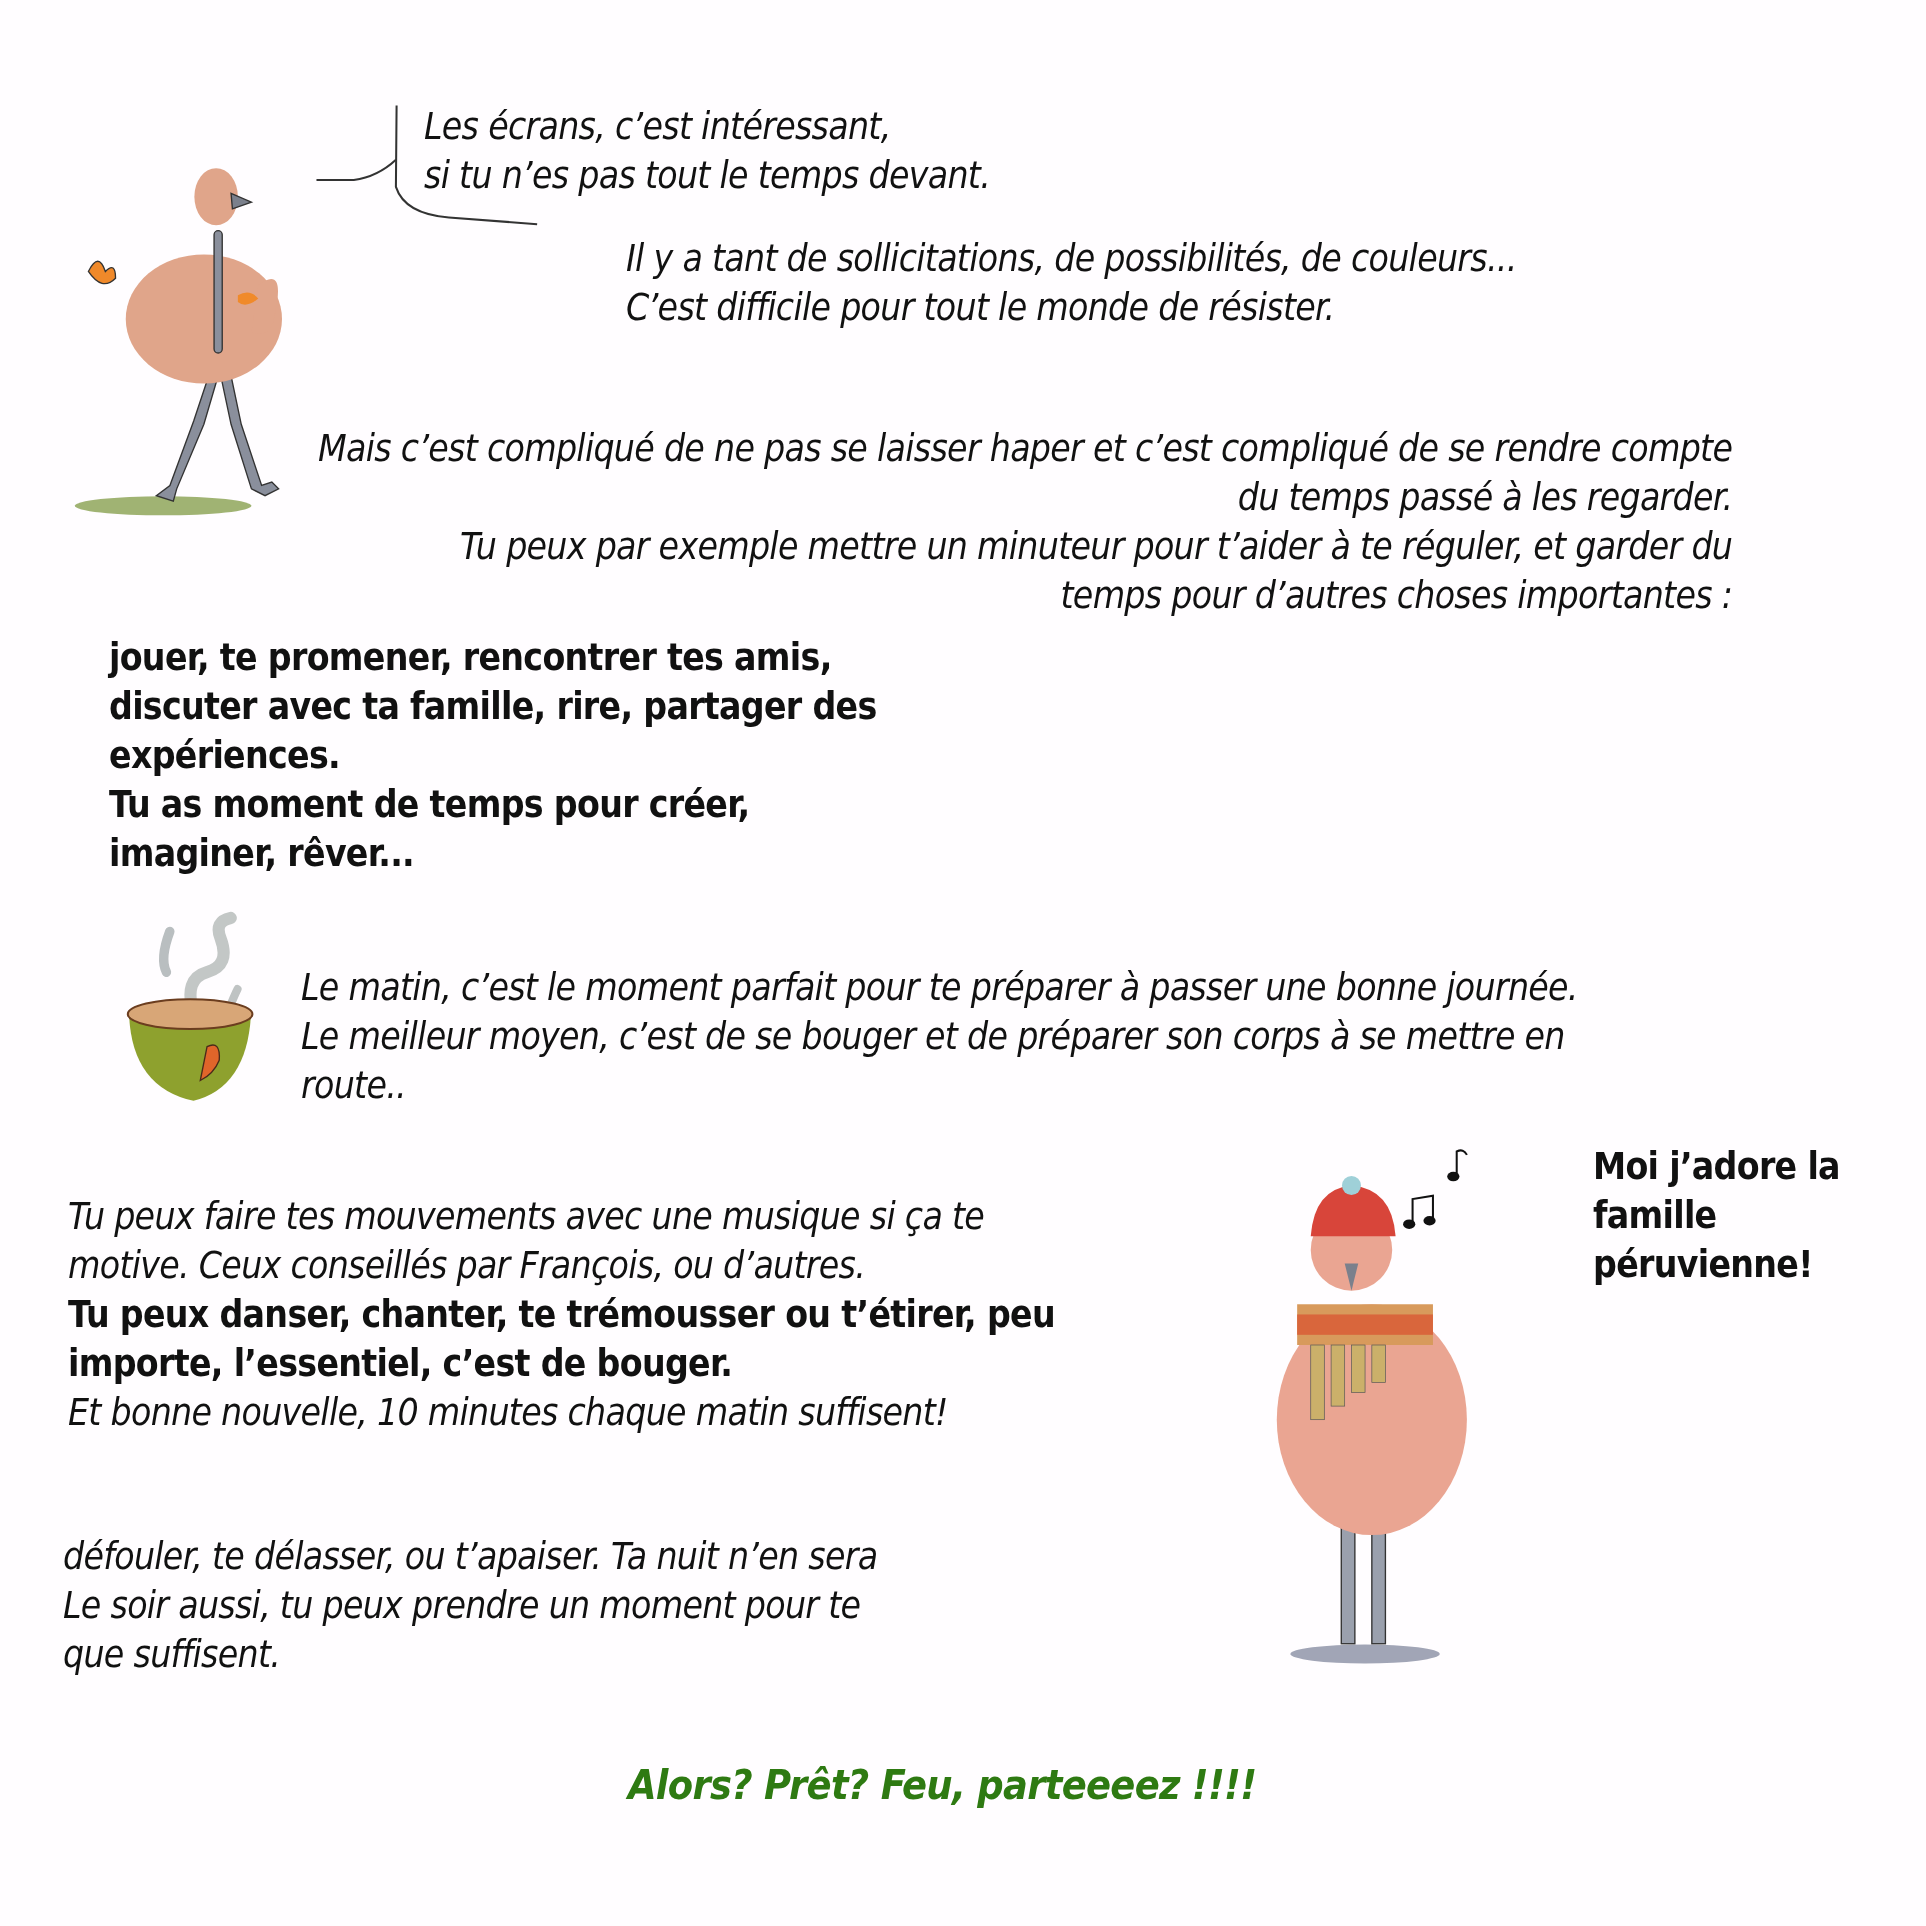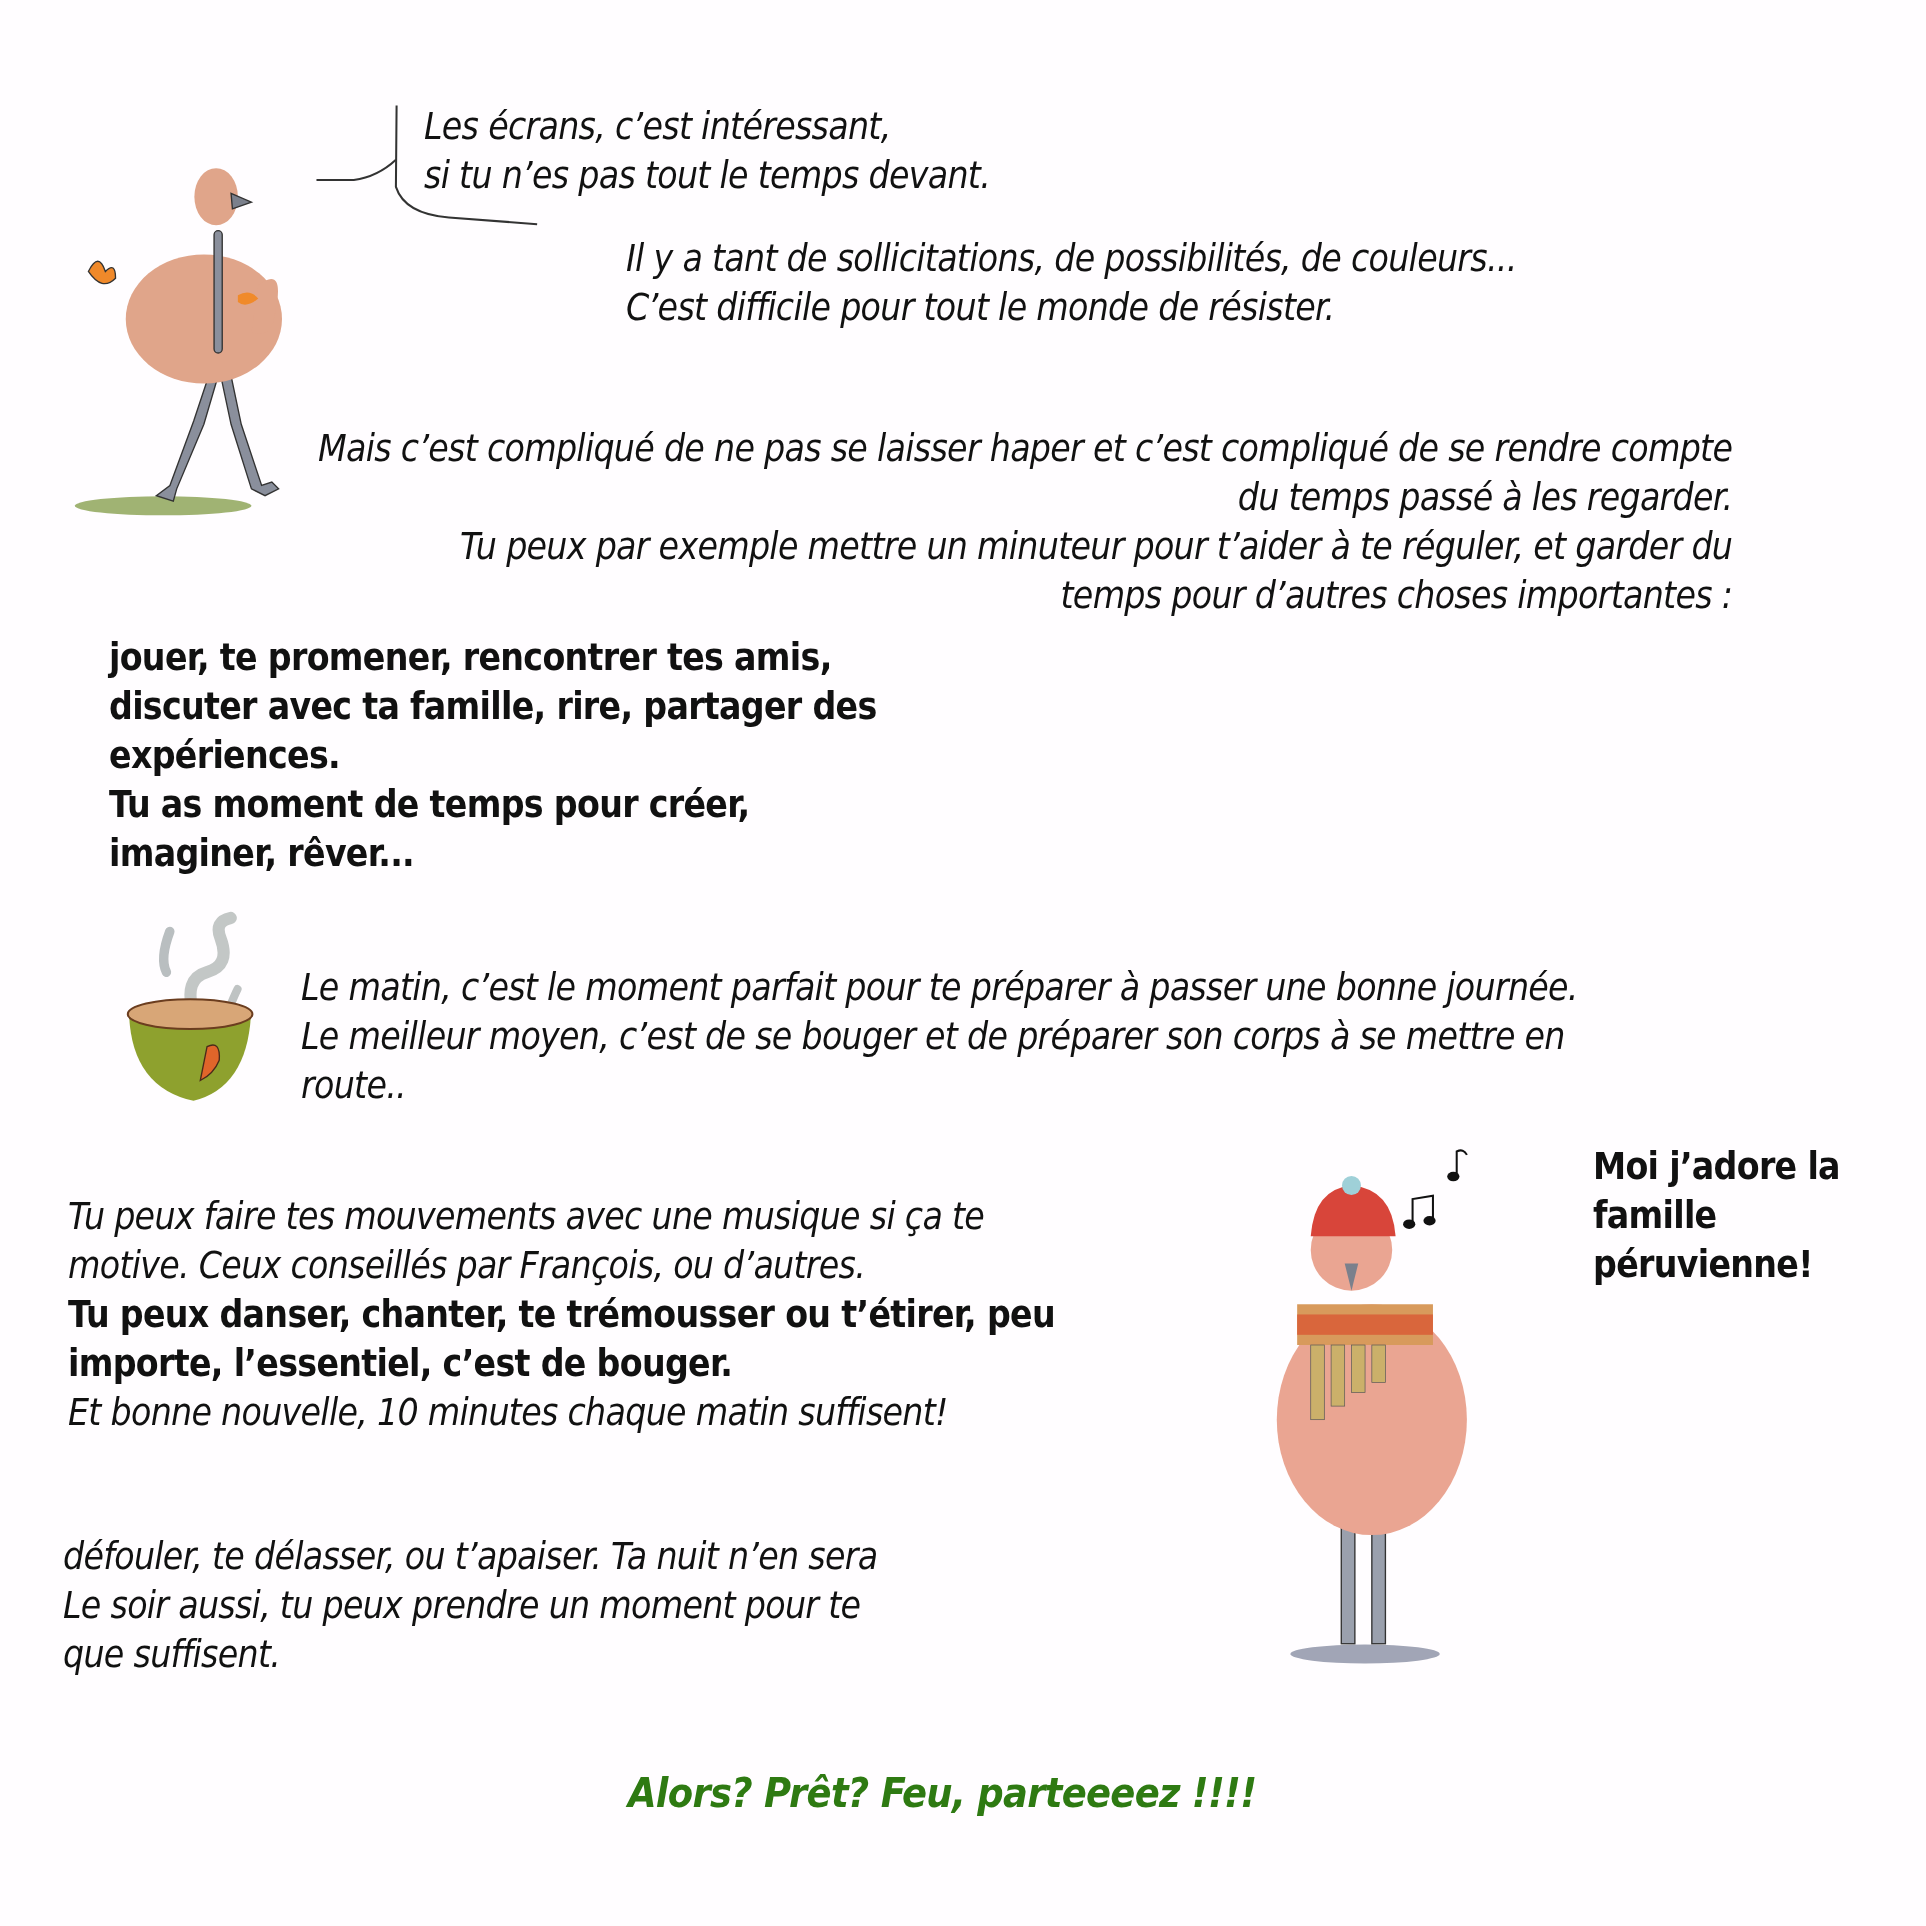--- a/index.html
+++ b/index.html
@@ -2,21 +2,21 @@
 <html style="font-size:11px"><head>
 <meta charset="utf-8">
 <style>
   html,body{margin:0;padding:0;background:#fffdff;}
   body{width:1926px;height:1926px;position:relative;overflow:hidden;
        font-family:"DejaVu Sans","Liberation Sans",sans-serif;color:#111;}
   .txt{position:absolute;font-size:37px;line-height:49px;white-space:nowrap;
        font-style:italic;font-stretch:condensed;letter-spacing:-0.7px;}
   .txt .line{display:block;}
   .bold{font-weight:bold;font-style:normal;}
-  .green{color:#2e7a12;font-weight:bold;margin-top:8px;}
+  .green{color:#2e7a12;font-weight:bold;}
   .illus{position:absolute;}
 </style>
 </head>
 <body>
 
 <svg class="illus" style="left:68px;top:115px;" width="231" height="408" viewBox="0 0 340 600">
   <ellipse cx="140" cy="575" rx="130" ry="14" fill="#8fa65a" opacity="0.85"></ellipse>
   <path d="M215 360 L185 450 L150 545 L130 560 L155 568 L160 550 L200 455 L225 370" fill="#8a8f9c" stroke="#333" stroke-width="2"></path>
   <path d="M235 360 L255 455 L285 545 L300 540 L310 550 L290 560 L270 550 L240 455 L222 370" fill="#8a8f9c" stroke="#333" stroke-width="2"></path>
   <ellipse cx="200" cy="300" rx="115" ry="95" fill="#e0a58a"></ellipse>

